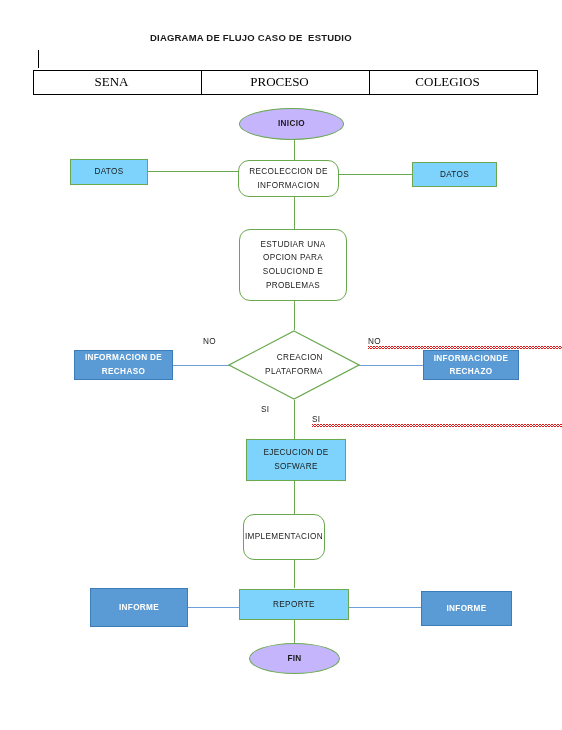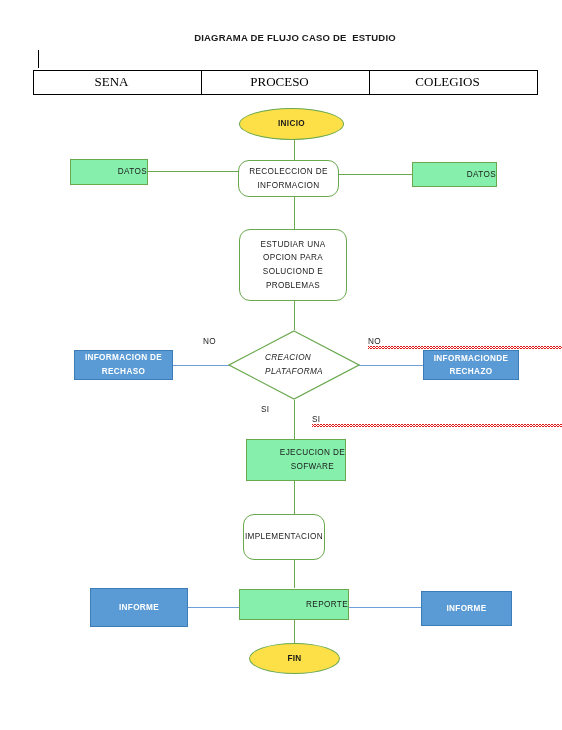--- a/index.html
+++ b/index.html
@@ -21,21 +21,21 @@
     height: 730px;
     background: #ffffff;
   }
 
   
   .doc-title {
     position: absolute;
     left: 150px;
     top: 32px;
     width: 290px;
-    text-align: center;
+    text-align: left;
     font-size: 9.5px;
     font-weight: bold;
     letter-spacing: 0.2px;
     color: #1a1a1a;
     white-space: pre;
   }
 
   
   .caret {
     position: absolute;
@@ -76,31 +76,30 @@
     text-align: center;
     font-size: 8.2px;
     letter-spacing: 0.35px;
     color: #1a1a1a;
     line-height: 1.65;
     z-index: 3;
   }
 
   .green-box {
     border: 1px solid #6aa84f;
-    background: #86efac;
-    justify-content: flex-end;
+    background: #7dd3fc;
   }
   .green-box-round {
     border: 1px solid #6aa84f;
     background: #ffffff;
     border-radius: 11px;
   }
   .ellipse {
     border: 1px solid #6aa84f;
-    background: #fde047;
+    background: #c4b5fd;
     border-radius: 50%;
     font-weight: bold;
   }
   .blue-box {
     border: 1px solid #3c7cb8;
     background: #5b9bd5;
     color: #ffffff;
     font-weight: bold;
     overflow: hidden;
   }
@@ -111,26 +110,25 @@
   .diamond-wrap svg { display: block; }
   .diamond-label {
     position: absolute;
     left: 0;
     top: 0;
     width: 100%;
     height: 100%;
     display: flex;
     align-items: center;
     justify-content: center;
-    text-align: left;
+    text-align: right;
     font-size: 8.2px;
     letter-spacing: 0.35px;
     line-height: 1.7;
     color: #1a1a1a;
-    font-style: italic;
   }
 
   
   .conn {
     position: absolute;
     z-index: 1;
   }
   .conn-v-green { width: 1px; background: #6aa84f; }
   .conn-h-green { height: 1px; background: #6aa84f; }
   .conn-h-blue  { height: 1px; background: #6f9fd8; }

